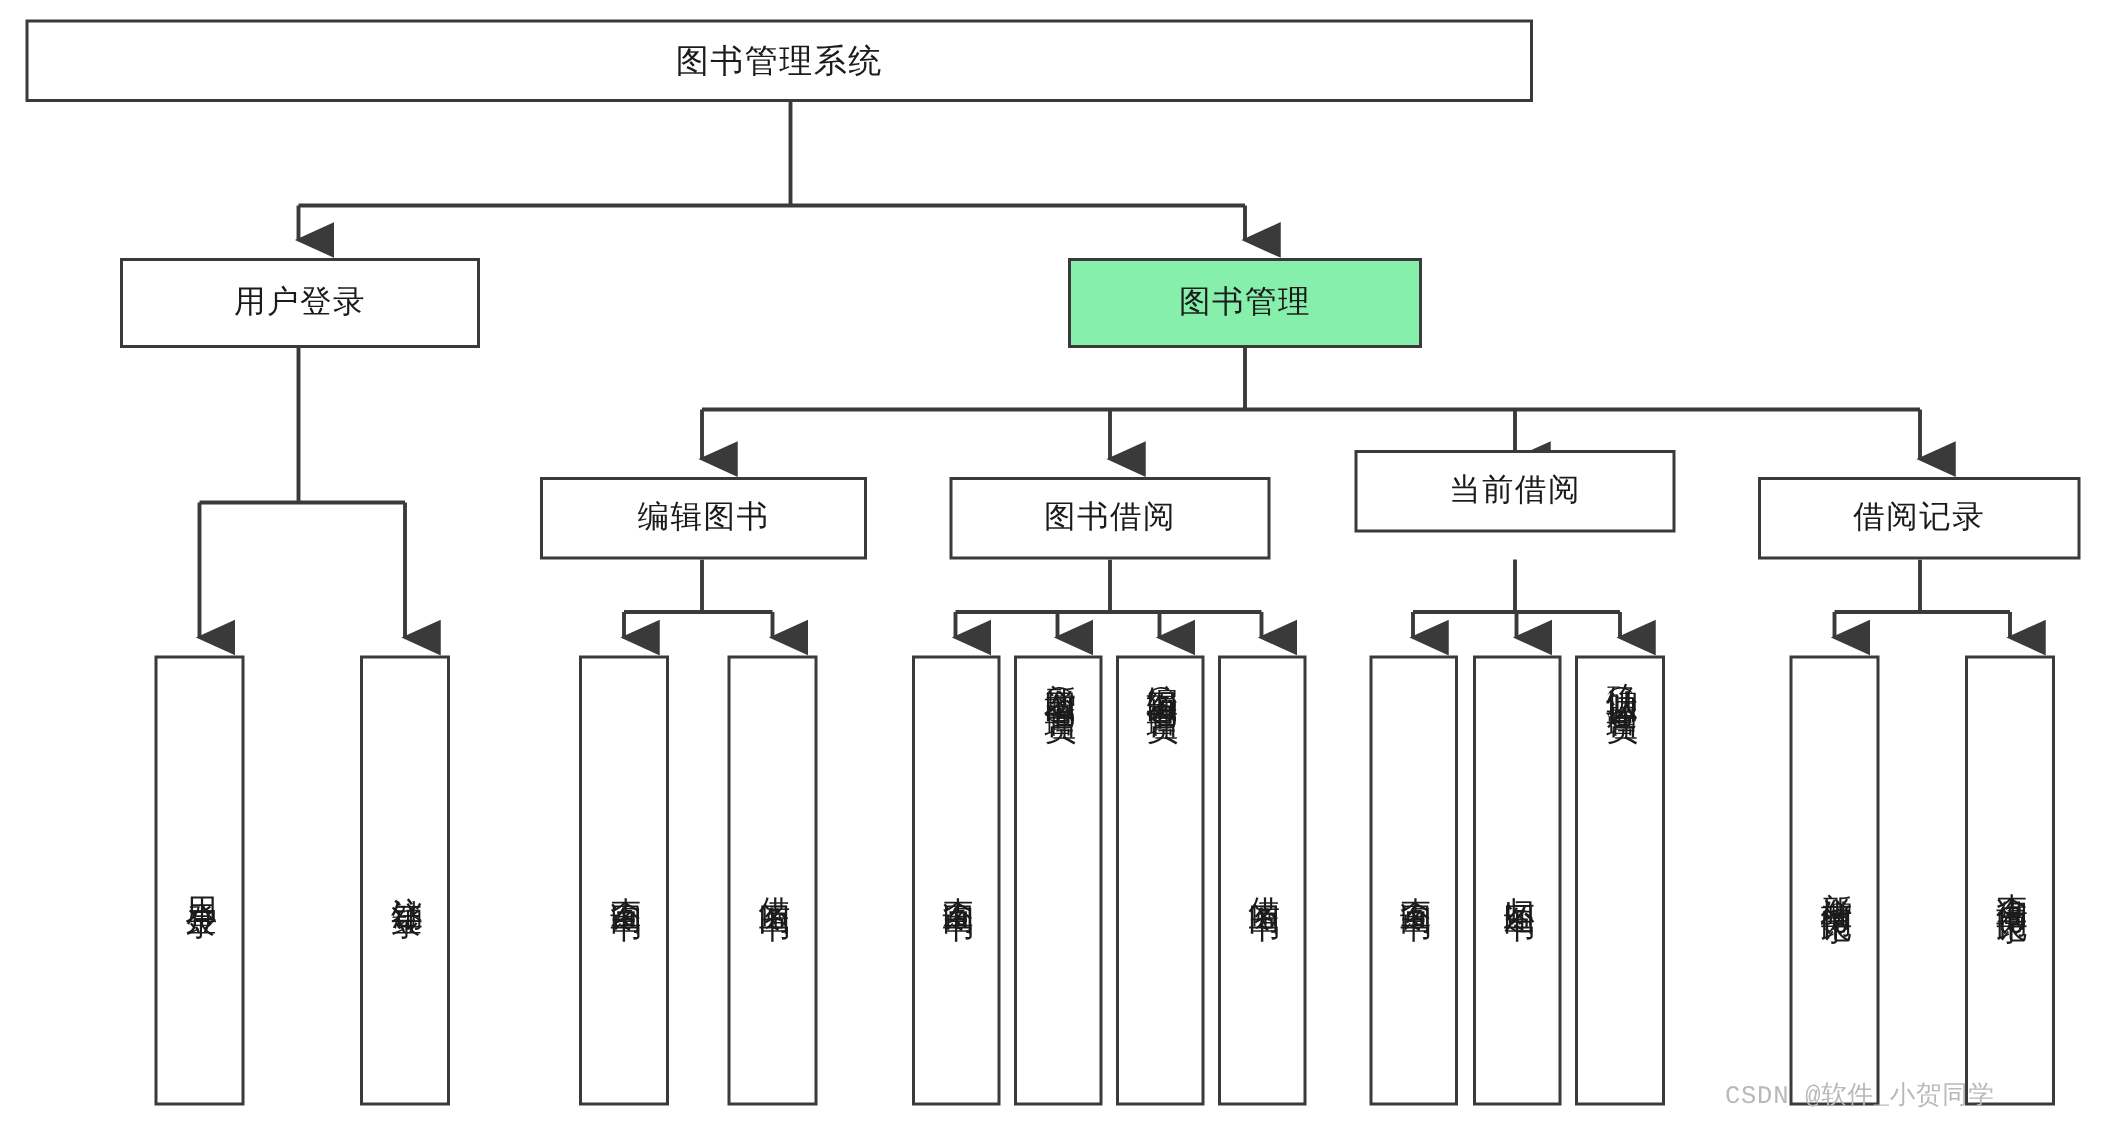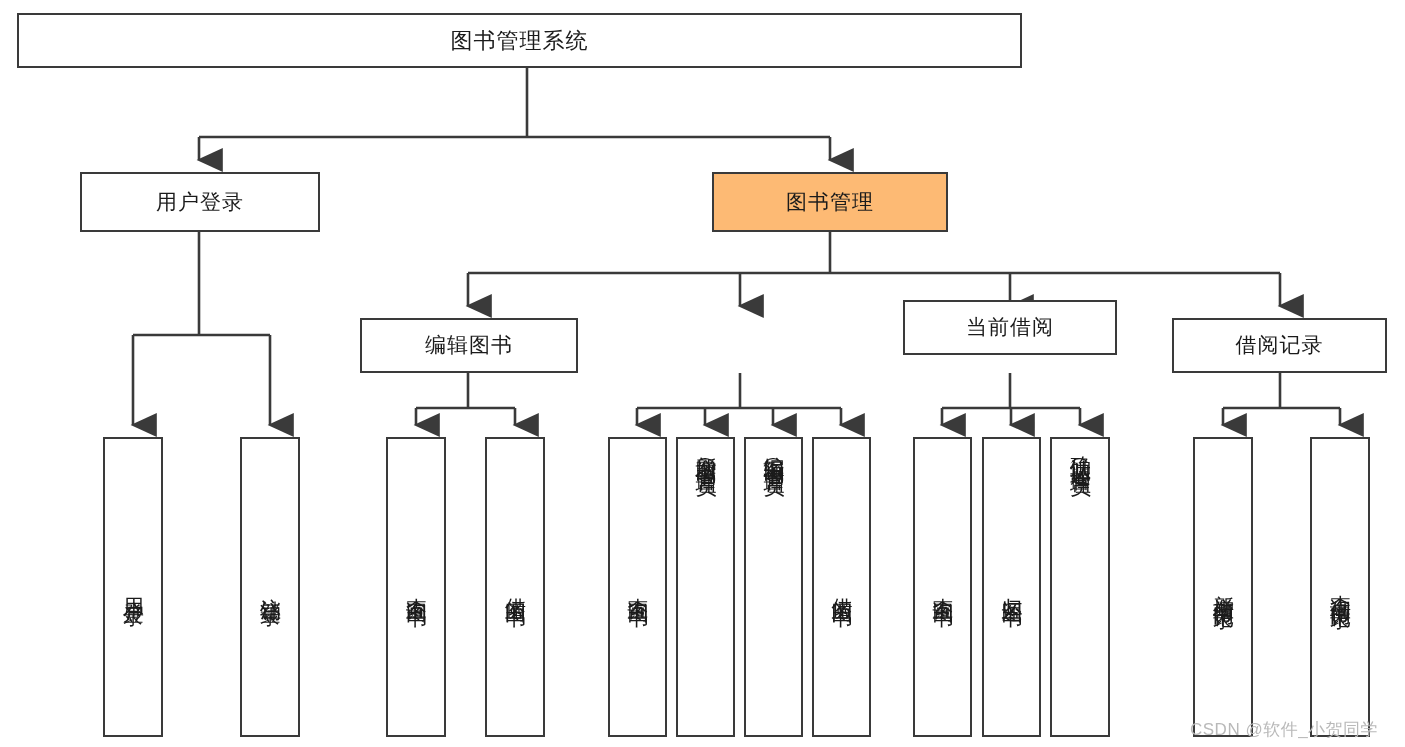--- a/index.html
+++ b/index.html
@@ -131,27 +131,30 @@
     </g>
   </svg>
 
   <div class="node h root" style="left: 17px; top: 13px; width: 1005px; height: 55px; border-color: rgb(58, 58, 58); background: rgb(255, 255, 255); color: rgb(27, 27, 27);">
     <span class="label">图书管理系统</span>
   </div>
 
   <div class="node h" style="left: 80px; top: 172px; width: 240px; height: 60px; border-color: rgb(58, 58, 58); background: rgb(255, 255, 255); color: rgb(27, 27, 27);">
     <span class="label">用户登录</span>
   </div>
-  <div class="node h" style="left: 712px; top: 172px; width: 236px; height: 60px; border-color: rgb(58, 58, 58); background: #fdba74; color: rgb(27, 27, 27);">
+  <div class="node h" style="left: 712px; top: 172px; width: 236px; height: 60px; border-color: rgb(58, 58, 58); background: #86efac; color: rgb(27, 27, 27);">
     <span class="label">图书管理</span>
   </div>
 
   <div class="node h" style="left: 360px; top: 318px; width: 218px; height: 55px; border-color: rgb(58, 58, 58); background: rgb(255, 255, 255); color: rgb(27, 27, 27);">
     <span class="label">编辑图书</span>
   </div>
+  <div class="node h" style="left: 633px; top: 318px; width: 214px; height: 55px; border-color: rgb(58, 58, 58); background: rgb(255, 255, 255); color: rgb(27, 27, 27);">
+    <span class="label">图书借阅</span>
+  </div>
   <div class="node h" style="left: 903px; top: 300px; width: 214px; height: 55px; border-color: rgb(58, 58, 58); background: rgb(255, 255, 255); color: rgb(27, 27, 27);">
     <span class="label">当前借阅</span>
   </div>
   <div class="node h" style="left: 1172px; top: 318px; width: 215px; height: 55px; border-color: rgb(58, 58, 58); background: rgb(255, 255, 255); color: rgb(27, 27, 27); text-align: center;">
     <span class="label">借阅记录</span>
   </div>
 
   <div class="node v mid" style="left: 103px; top: 437px; width: 60px; height: 300px; border-color: rgb(58, 58, 58); background: rgb(255, 255, 255); color: rgb(27, 27, 27);">
     <span class="label">用户登录</span>
   </div>
@@ -185,14 +188,14 @@
   <div class="node v" style="left: 1050px; top: 437px; width: 60px; height: 300px; border-color: rgb(58, 58, 58); background: rgb(255, 255, 255); color: rgb(27, 27, 27);">
     <span class="label">确认归还（管理员）</span>
   </div>
   <div class="node v mid" style="left: 1193px; top: 437px; width: 60px; height: 300px; border-color: rgb(58, 58, 58); background: rgb(255, 255, 255); color: rgb(27, 27, 27);">
     <span class="label">新增借阅记录</span>
   </div>
   <div class="node v mid" style="left: 1310px; top: 437px; width: 60px; height: 300px; border-color: rgb(58, 58, 58); background: rgb(255, 255, 255); color: rgb(27, 27, 27);">
     <span class="label">查询借阅记录</span>
   </div>
 
-  <div class="watermark" style="left: 1190px; top: 718px;">CSDN @软件_小贺同学</div>
+  <div class="watermark" style="left: 1150px; top: 718px; font-family: Liberation Mono, monospace;">CSDN @软件_小贺同学</div>
 </div>
 
 </body></html>

